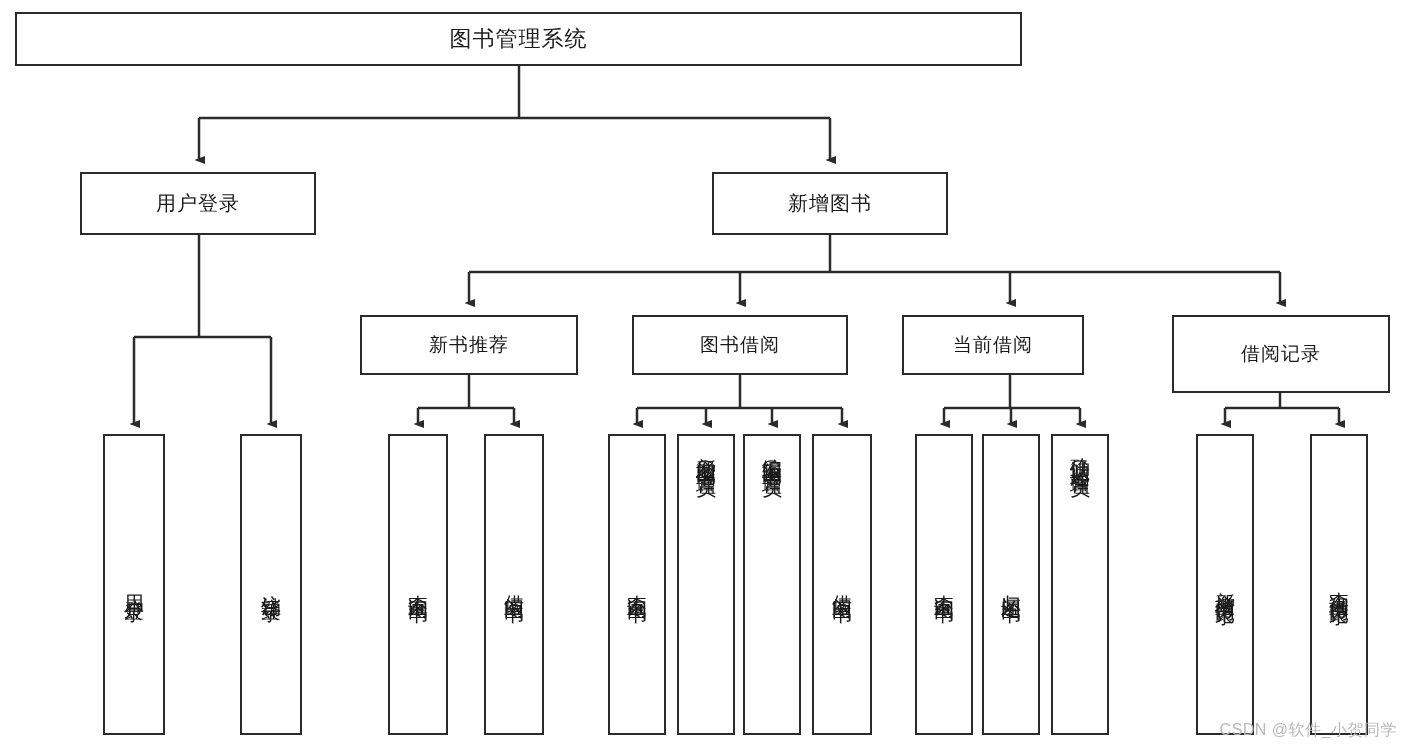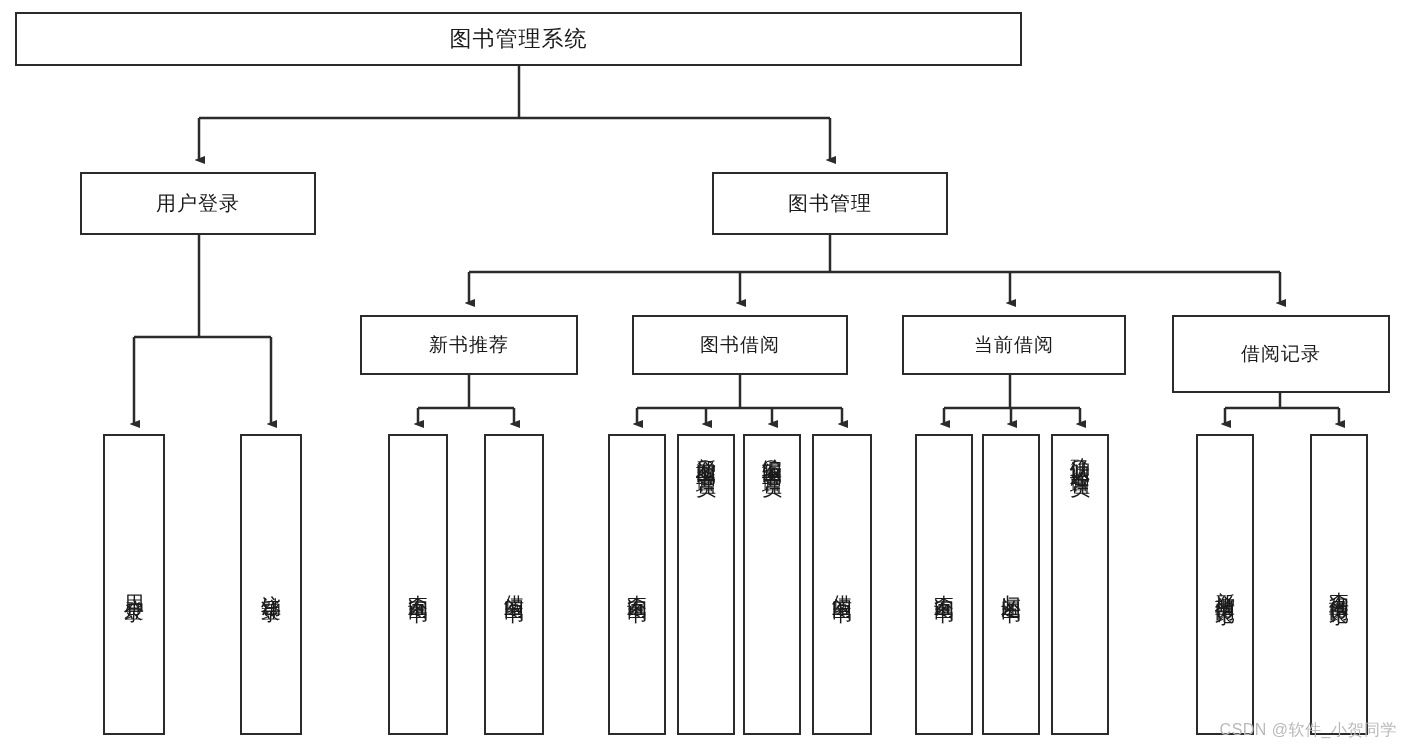--- a/index.html
+++ b/index.html
@@ -137,32 +137,32 @@
 
   <div class="node level0" style="left:15px; top:12px; width:1007px; height:54px;">
     <span>图书管理系统</span>
   </div>
 
   <div class="node level1" style="left:80px; top:172px; width:236px; height:63px;">
     <span>用户登录</span>
   </div>
 
   <div class="node level1" style="left:712px; top:172px; width:236px; height:63px;">
-    <span>图书管理</span>
+    <span>新增图书</span>
   </div>
 
   <div class="node level2" style="left:360px; top:315px; width:218px; height:60px;">
     <span>新书推荐</span>
   </div>
 
   <div class="node level2" style="left:632px; top:315px; width:216px; height:60px;">
     <span>图书借阅</span>
   </div>
 
-  <div class="node level2" style="left:902px; top:315px; width:224px; height:60px;">
+  <div class="node level2" style="left:902px; top:315px; width:182px; height:60px;">
     <span>当前借阅</span>
   </div>
 
   <div class="node level2" style="left:1172px; top:315px; width:218px; height:78px;">
     <span>借阅记录</span>
   </div>
 
   <div class="node leaf" style="left:103px; top:434px; width:62px; height:301px;">
     <div class="leaf-inner">
       <span class="leaf-text">用户登录</span>

